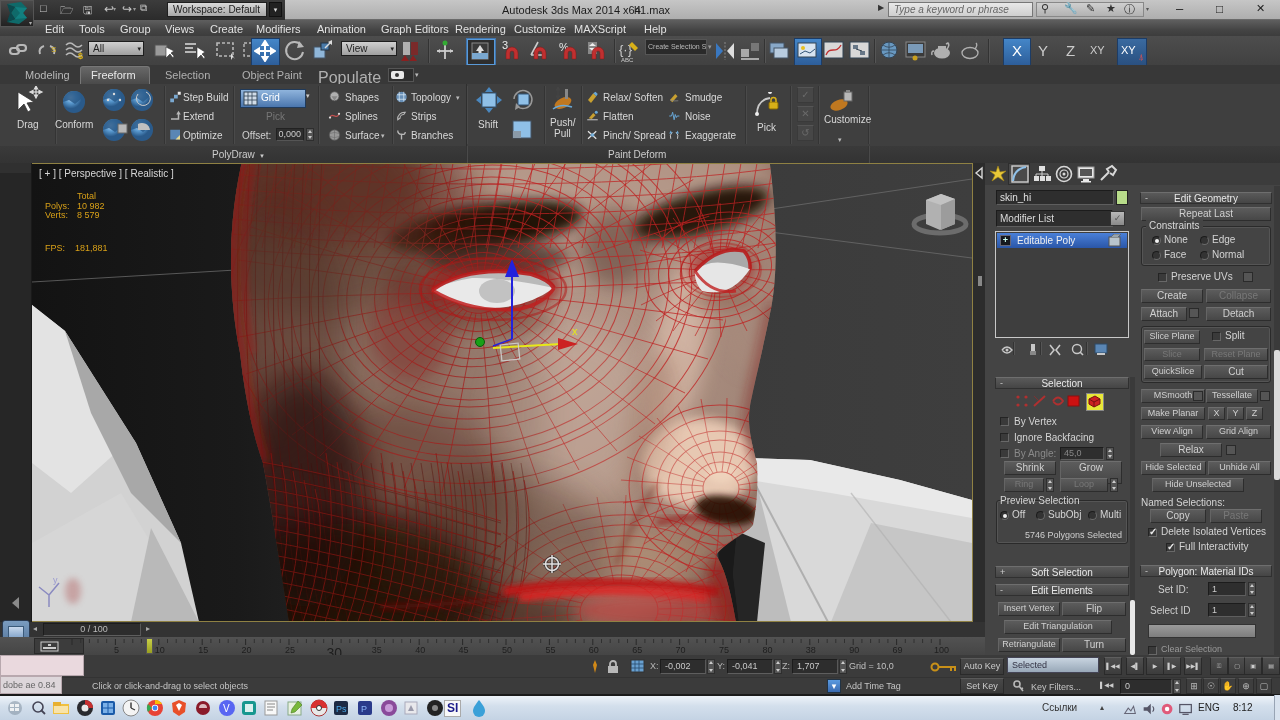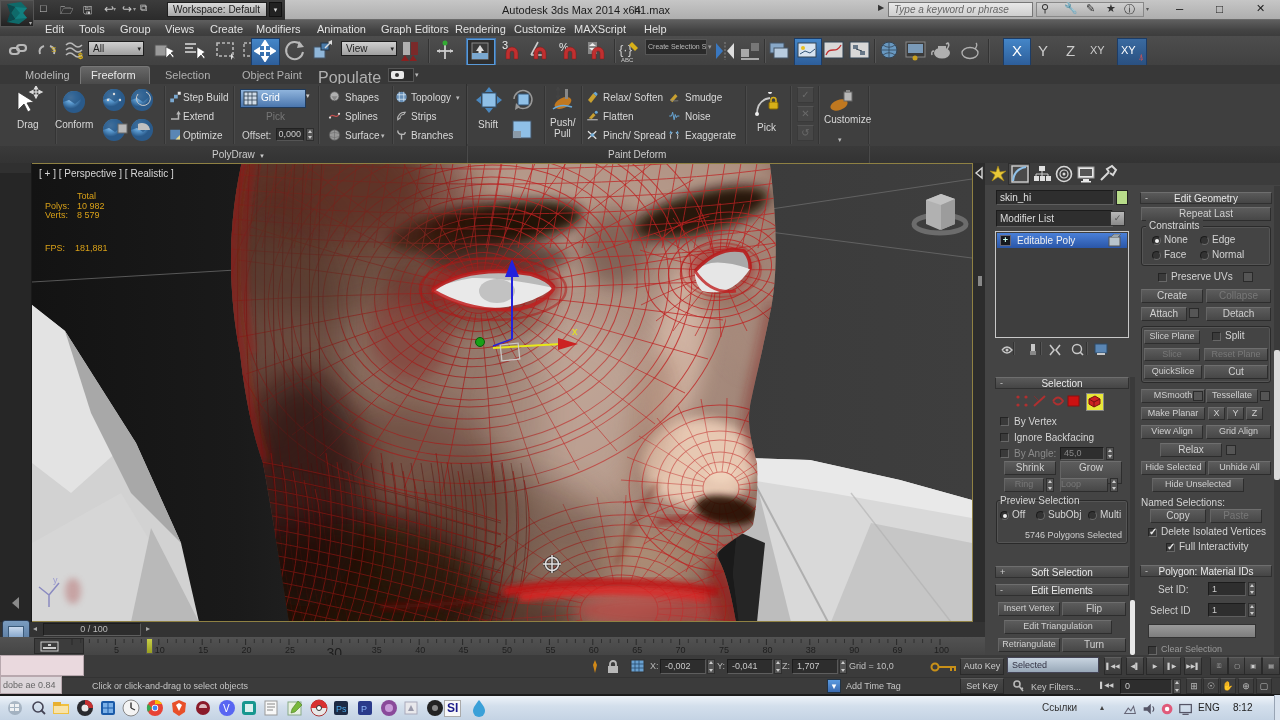--- a/index.html
+++ b/index.html
@@ -1033,21 +1033,21 @@
       <div style="position:absolute;left:0.5px;top:1px;border-left:2.5px solid transparent;border-right:2.5px solid transparent;border-bottom:3px solid #ccc;"></div>
       <div style="position:absolute;left:0.5px;bottom:1px;border-left:2.5px solid transparent;border-right:2.5px solid transparent;border-top:3px solid #ccc;"></div>
     </div>
 <div style="position:absolute;left:1004px;top:461px;width:52px;height:14px;background:linear-gradient(#5c5c5c,#474747);border:1px solid #2d2d2d;border-top-color:#6e6e6e;border-left-color:#646464;box-sizing:border-box;color:#d0d0d0;font-size:10px;text-align:center;line-height:11px;overflow:hidden;white-space:nowrap;">Shrink</div>
 <div style="position:absolute;left:1060px;top:461px;width:62px;height:23px;background:linear-gradient(#5c5c5c,#474747);border:1px solid #2d2d2d;border-top-color:#6e6e6e;border-left-color:#646464;box-sizing:border-box;color:#d0d0d0;font-size:10px;text-align:center;line-height:11px;overflow:hidden;white-space:nowrap;">Grow</div>
 <div style="position:absolute;left:1004px;top:478px;width:40px;height:14px;background:linear-gradient(#5c5c5c,#474747);border:1px solid #2d2d2d;border-top-color:#6e6e6e;border-left-color:#646464;box-sizing:border-box;color:#787878;font-size:9px;text-align:center;line-height:11px;overflow:hidden;white-space:nowrap;">Ring</div>
 <div style="position:absolute;left:1046px;top:478px;width:8px;height:14px;background:#555;border:1px solid #2e2e2e;box-sizing:border-box;">
       <div style="position:absolute;left:0.5px;top:1px;border-left:2.5px solid transparent;border-right:2.5px solid transparent;border-bottom:3px solid #ccc;"></div>
       <div style="position:absolute;left:0.5px;bottom:1px;border-left:2.5px solid transparent;border-right:2.5px solid transparent;border-top:3px solid #ccc;"></div>
     </div>
-<div style="position:absolute;left:1060px;top:478px;width:48px;height:14px;background:linear-gradient(#5c5c5c,#474747);border:1px solid #2d2d2d;border-top-color:#6e6e6e;border-left-color:#646464;box-sizing:border-box;color:#787878;font-size:9px;line-height:11px;overflow:hidden;white-space:nowrap;">Loop</div>
+<div style="position:absolute;left:1060px;top:478px;width:48px;height:14px;background:linear-gradient(#5c5c5c,#474747);border:1px solid #2d2d2d;border-top-color:#6e6e6e;border-left-color:#646464;box-sizing:border-box;color:#787878;font-size:9px;text-align:center;line-height:11px;overflow:hidden;white-space:nowrap;">Loop</div>
 <div style="position:absolute;left:1110px;top:478px;width:8px;height:14px;background:#555;border:1px solid #2e2e2e;box-sizing:border-box;">
       <div style="position:absolute;left:0.5px;top:1px;border-left:2.5px solid transparent;border-right:2.5px solid transparent;border-bottom:3px solid #ccc;"></div>
       <div style="position:absolute;left:0.5px;bottom:1px;border-left:2.5px solid transparent;border-right:2.5px solid transparent;border-top:3px solid #ccc;"></div>
     </div>
 <div style="position:absolute;left:996px;top:500px;width:132px;height:44px;border:1px solid #2a2a2a;border-radius:3px;box-shadow:0 0 0 1px #555 inset;box-sizing:border-box;"></div>
 <div style="position:absolute;left:1000px;top:495px;font-size:10px;color:#d4d4d4;white-space:nowrap;">Preview Selection</div>
 <div style="position:absolute;left:1000px;top:511px;width:9px;height:9px;border-radius:50%;background:#333;border:1px solid #1c1c1c;border-bottom-color:#6a6a6a;border-right-color:#6a6a6a;box-sizing:border-box;">
       <div style="position:absolute;left:2px;top:2px;width:4px;height:4px;border-radius:50%;background:#f2f2f2;"></div>
     </div>
 <div style="position:absolute;left:1012px;top:509px;font-size:10px;color:#d4d4d4;white-space:nowrap;">Off</div>

